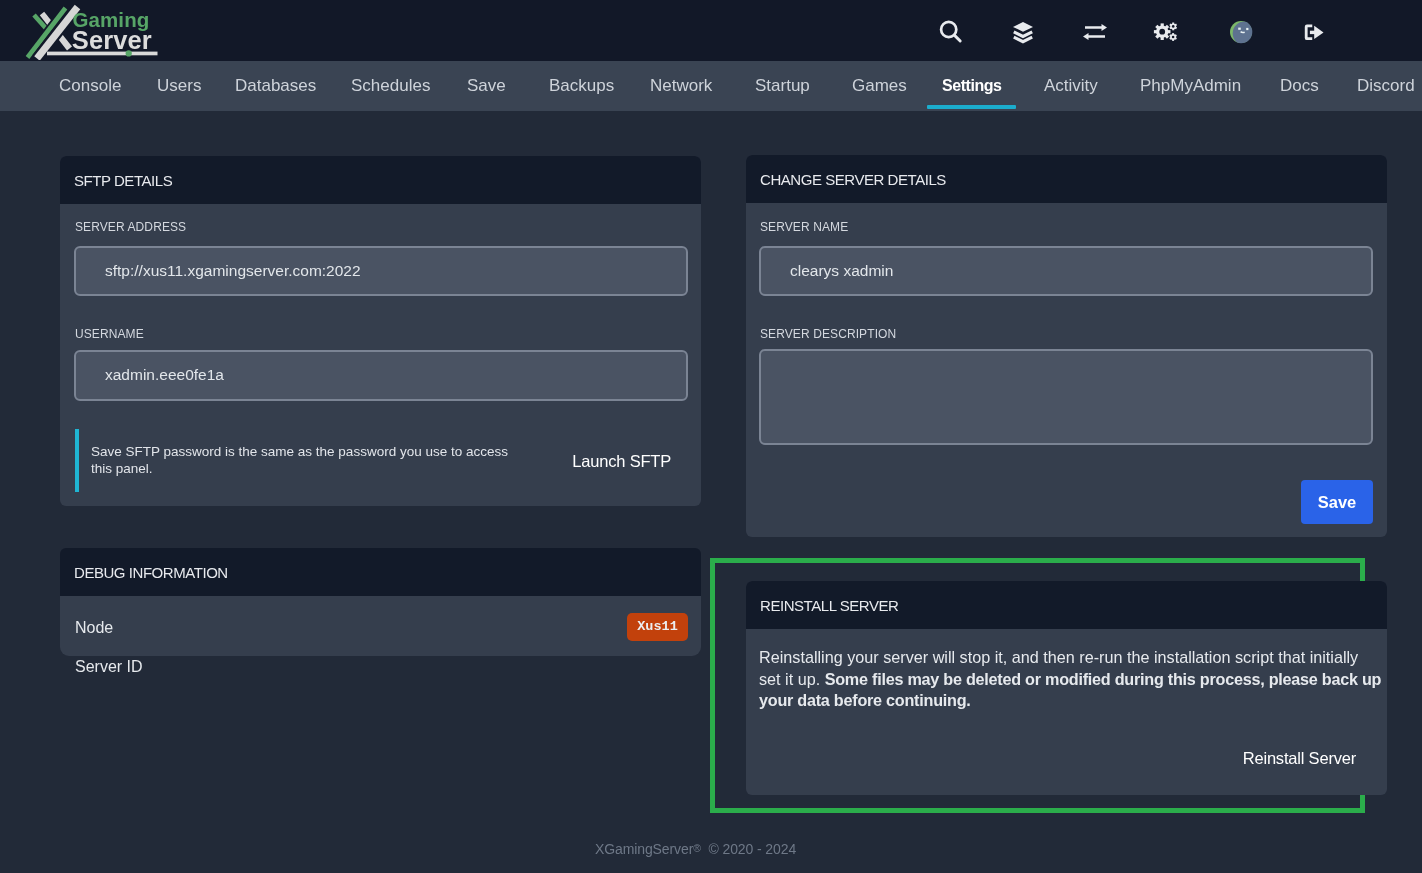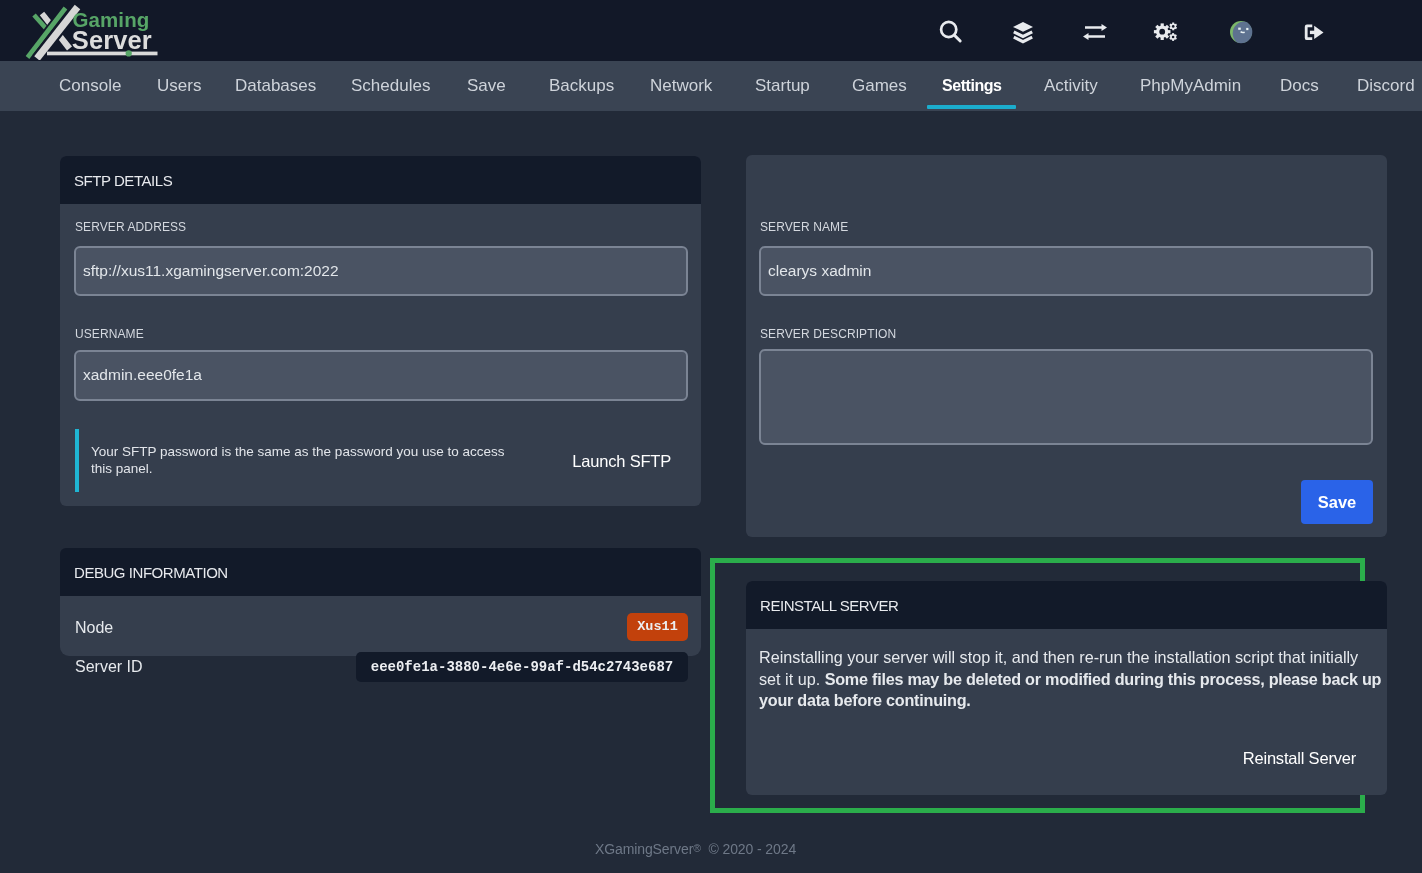--- a/index.html
+++ b/index.html
@@ -13,21 +13,21 @@
   
   #nav { position:absolute; left:0; top:61px; width:1422px; height:50px; background:#3a4453; }
   #nav .item { position:absolute; top:0; height:50px; line-height:50px; font-size:17px; color:#ced3da; }
   #nav .active { color:#fff; font-weight:bold; font-size:16px; letter-spacing:-0.45px; }
   #nav .bar { position:absolute; height:4px; background:#1badcd; top:44px; border-radius:1px; }
 
   
   .card { position:absolute; background:#353e4d; border-radius:6px;margin-left:28px; }
   .card .hd { position:absolute; left:0; top:0; right:0; height:48px; background:#121a29; border-radius:6px 6px 0 0; color:#e8eaee; font-size:15px; letter-spacing:-0.45px; line-height:49px; padding-left:14px; }
   .lbl { position:absolute; font-size:12px; color:#d4d8df; letter-spacing:0.1px; }
-  .inp { position:absolute; background:#4a5363; border:2px solid #7b8494; border-radius:6px; color:#e2e6ea; font-size:15.5px; line-height:46px; padding-left:7px; }
+  .inp { position:absolute; background:#4a5363; border:2px solid #7b8494; border-radius:6px; color:#e2e6ea; font-size:15.5px; line-height:46px; padding-left:29px; }
   .btnlink { position:absolute; color:#fff; font-weight:normal; font-size:16.5px; letter-spacing:-0.2px; }
 
   
   .ticon { position:absolute; top:0; }
 </style>
 </head>
 <body>
 <div id="topbar">
 
   <svg class="abs" style="left:24px;top:4px" width="140" height="56" viewBox="0 0 140 56">
@@ -126,37 +126,37 @@
   <div class="bar" style="left:927px; width:89px"></div>
 </div>
 
 <div class="card" style="left:32px; top:156px; width:641px; height:350px;">
   <div class="hd">SFTP DETAILS</div>
   <div class="lbl" style="left:15px; top:64px;">SERVER ADDRESS</div>
   <div class="inp" style="left:14px; top:90px; width:614px; height:50px;">sftp://xus11.xgamingserver.com:2022</div>
   <div class="lbl" style="left:15px; top:171px;">USERNAME</div>
   <div class="inp" style="left:14px; top:194px; width:614px; height:51px;">xadmin.eee0fe1a</div>
   <div class="abs" style="left:15px; top:273px; width:3.5px; height:63px; background:#1fb5d3;"></div>
-  <div class="abs" style="left:31px; top:287px; width:420px; font-size:13.5px; line-height:17px; color:#e2e5ea;">Your SFTP password is the same as the password you use to access this panel.</div>
+  <div class="abs" style="left:31px; top:287px; width:420px; font-size:13.5px; line-height:17px; color:#e2e5ea;">Save SFTP password is the same as the password you use to access this panel.</div>
   <div class="btnlink" style="right:30px; top:296px;">Launch SFTP</div>
 </div>
 
 <div class="card" style="left:32px; top:548px; width:641px; height:108px;border-radius:9px;">
   <div class="hd">DEBUG INFORMATION</div>
   <div class="abs" style="left:15px; top:71px; font-size:16px; color:#e6e9ed;">Node</div>
   <div class="abs" style="left:567px; top:65px; width:61px; height:28px; background:#c2410c; border-radius:5px; color:#eceef1; font-family:'Liberation Mono',monospace; font-size:13.5px; font-weight:bold; line-height:28px; text-align:center;">Xus11</div>
   <div class="abs" style="left:15px; top:110px; font-size:16px; color:#e6e9ed;">Server ID</div>
-  <div class="abs" style="left:296px; top:104px; width:332px; height:30px; background:#121a29; border-radius:5px; color:#eceef1; font-family:'Liberation Mono',monospace; font-size:14px; font-weight:bold; line-height:30px; text-align:center;">eee0fe1a-3880-4e6e-99af-d54c2743e687</div>
 </div>
 <style>
  
  .card .abs { position:absolute; }
 </style>
 
 <div class="card" style="left:718px; top:155px; width:641px; height:382px;">
+  <div class="hd">CHANGE SERVER DETAILS</div>
   <div class="lbl" style="left:14px; top:65px;">SERVER NAME</div>
   <div class="inp" style="left:13px; top:91px; width:614px; height:50px;">clearys xadmin</div>
   <div class="lbl" style="left:14px; top:172px;">SERVER DESCRIPTION</div>
   <div class="inp" style="left:13px; top:194px; width:614px; height:96px;">&nbsp;</div>
   <div class="abs" style="left:555px; top:325px; width:72px; height:44px; background:#2a63e8; border-radius:4px; color:#fff; font-weight:bold; font-size:16.5px; text-align:center; line-height:44px;">Save</div>
 </div>
 
 <div class="abs" style="left:710px; top:558px; width:655px; height:255px; border:5px solid #2bad4b;"></div>
 
 <div class="card" style="left:718px; top:581px; width:641px; height:214px;">

